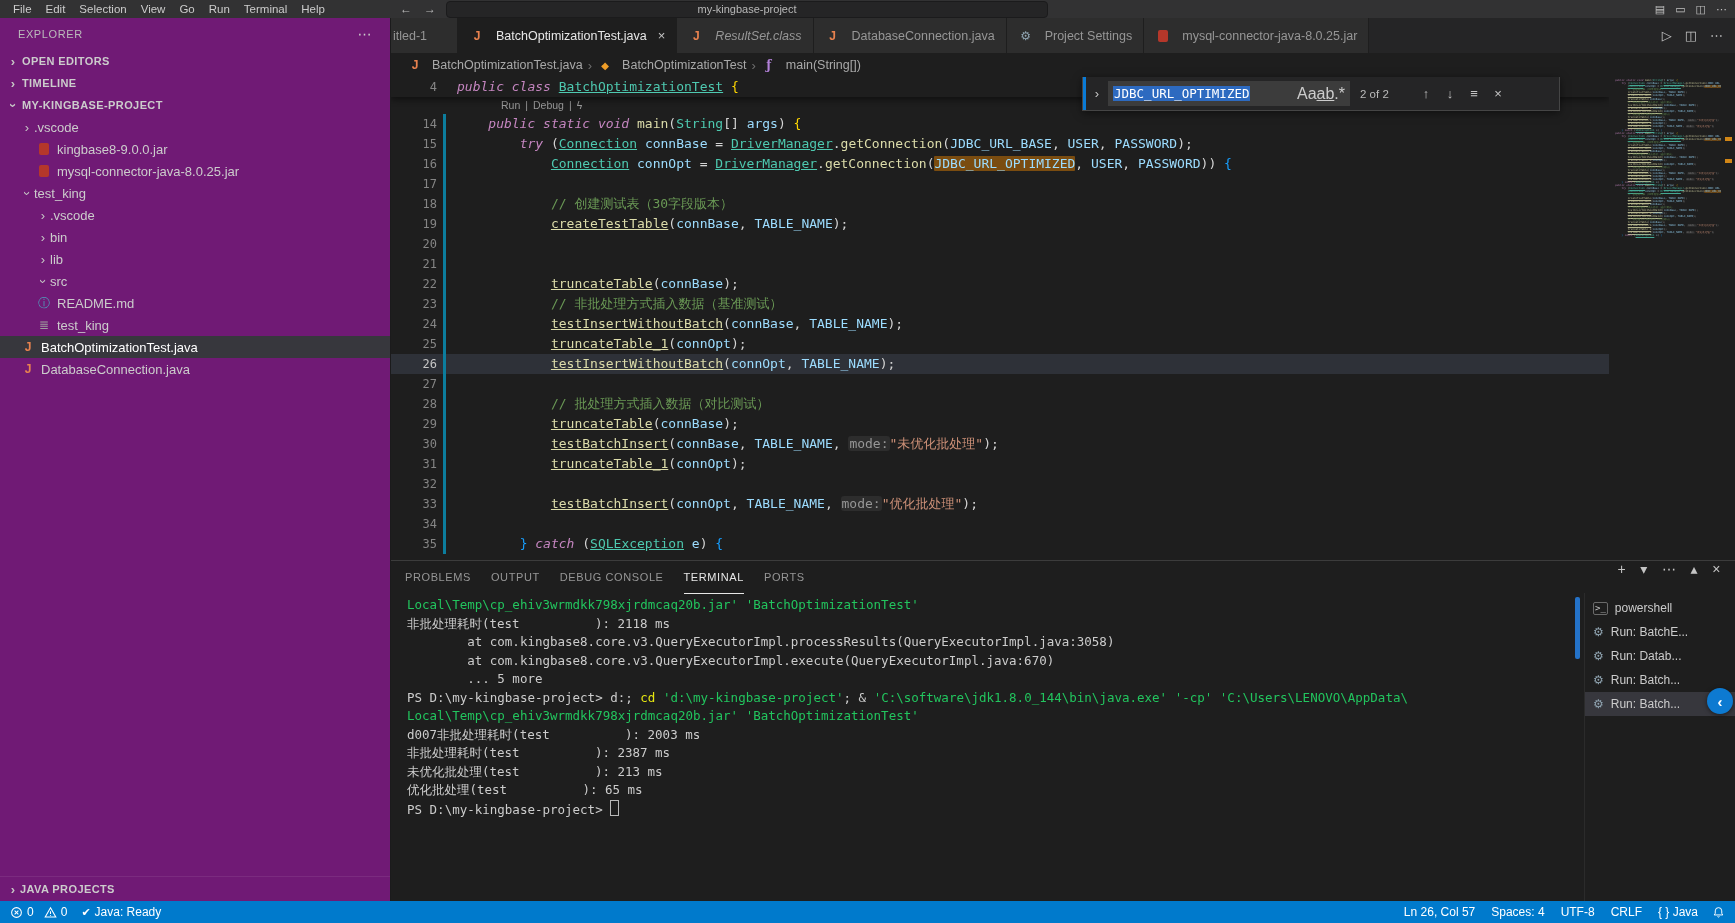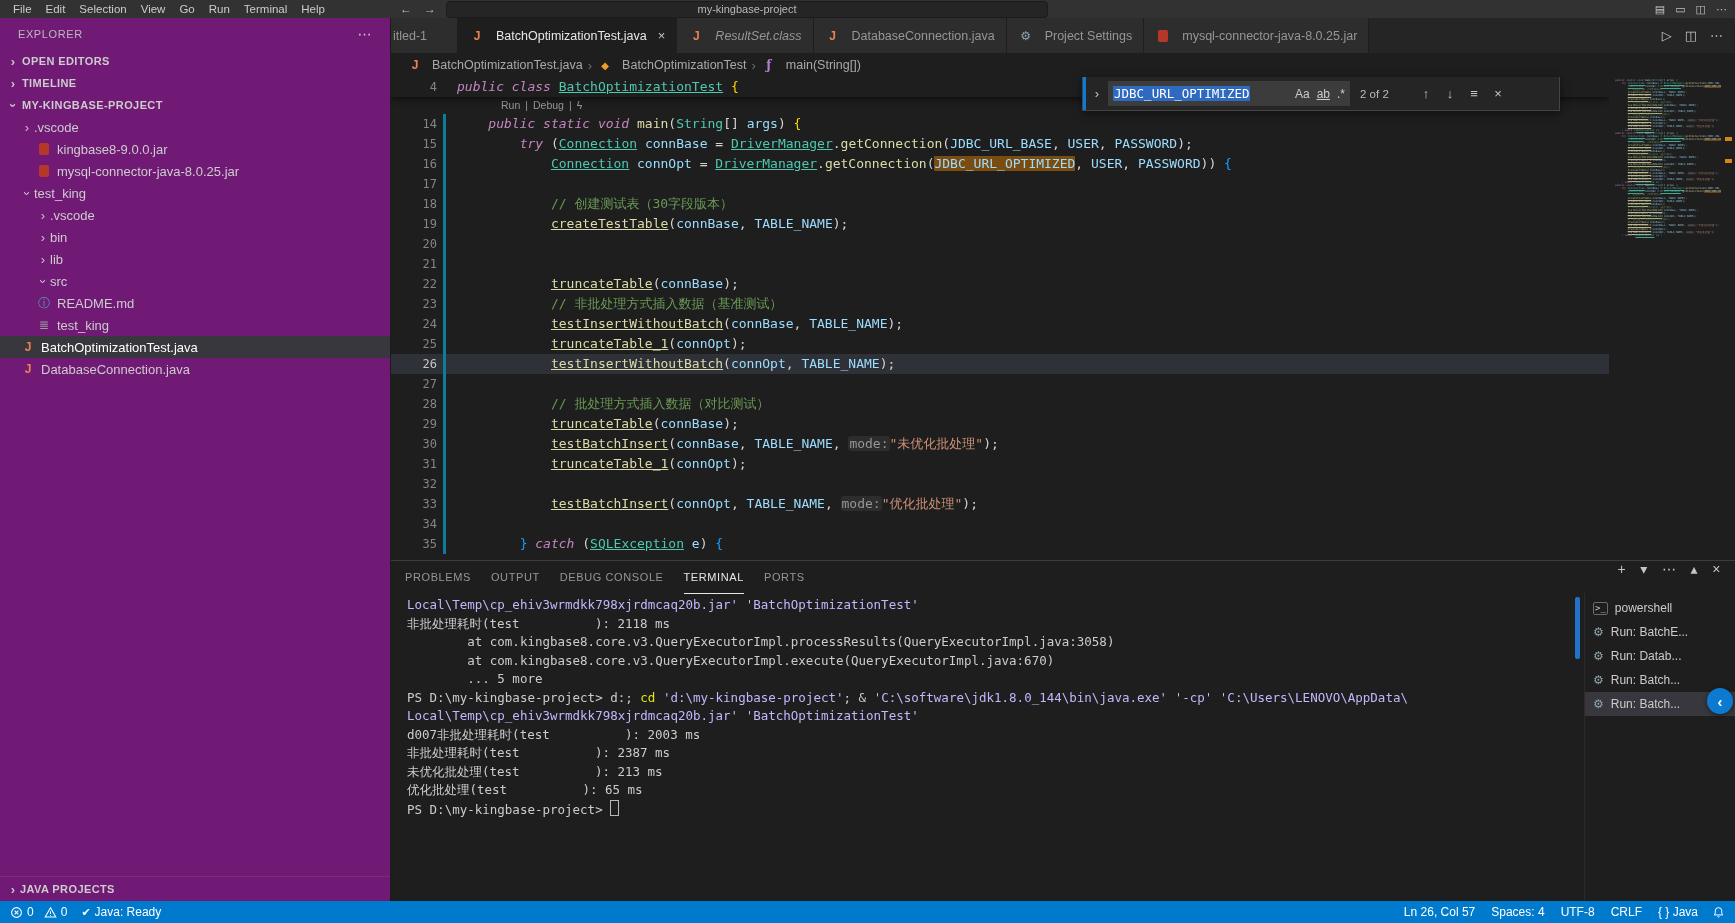--- a/index.html
+++ b/index.html
@@ -89,36 +89,36 @@
   .rmark{position:absolute;right:3px;width:7px;height:4px;background:#d18616}
 
   
   .find{position:absolute;top:0;right:175px;width:472px;height:33px;background:#252526;border:1px solid #454545;border-top:none;
     box-shadow:0 2px 8px rgba(0,0,0,.5);display:flex;align-items:center;z-index:6;gap:4px;padding-right:4px}
   .find-sash{width:3px;align-self:stretch;background:#0a7bd6}
   .find-toggle{width:14px;color:#c5c5c5;display:flex;justify-content:center;font-size:13px}
   .find-input{flex:0 0 232px;height:25px;background:#3c3c3c;display:flex;align-items:center;padding:0 5px;gap:2px;
     font-family:"DejaVu Sans Mono",monospace;font-size:12.5px}
   .find-query{background:#2d6ac0;color:#ffffff;padding:0 1px}
-  .find-opts{margin-left:auto;display:flex;gap:7px;font-family:"Liberation Sans",sans-serif;font-size:12px;color:#cccccc}
+  .find-opts{margin-left:auto;display:flex;font-family:"Liberation Sans",sans-serif;font-size:16px;color:#cccccc}
   .find-opt:nth-child(2){text-decoration:underline}
   .find-count{flex:0 0 52px;font-size:11.5px;color:#bbbbbb;padding-left:6px;white-space:nowrap}
   .find-btn{width:20px;text-align:center;color:#c5c5c5;font-size:13px}
 
   
   .panel{flex:0 0 340px;display:flex;flex-direction:column;border-top:1px solid #3c3c3c;min-height:0}
   .phead{flex:0 0 32px;display:flex;align-items:flex-start;padding:0 14px;gap:20px;font-size:11px;letter-spacing:.6px;color:#969696}
   .ptab{height:100%;display:flex;align-items:center;border-bottom:1px solid transparent;cursor:default}
   .ptab.active{color:#e7e7e7;border-bottom-color:#e7e7e7}
   .pactions{margin-left:auto;display:flex;align-items:center;gap:14px;color:#c5c5c5;font-size:14px}
   .pbody{flex:1;display:flex;min-height:0}
   .term{flex:1;min-width:0;padding:3px 0 0 16px;font-family:"DejaVu Sans Mono",monospace;font-size:12.5px;line-height:18.5px;
     white-space:pre;overflow:hidden;color:#cccccc}
   .t-def{color:#cccccc}
-  .t-blue{color:#c4b5fd}
+  .t-blue{color:#22c55e}
   .t-yel{color:#e5e510}
   .cursor{display:inline-block;width:7px;height:14px;border:1px solid #b9b9b9;vertical-align:-2px}
   .tscroll{flex:0 0 14px;position:relative}
   .tthumb{position:absolute;top:4px;left:5px;width:5px;height:62px;background:#2472c8;border-radius:2px}
   .tside{flex:0 0 150px;background:#1e1e1e;border-left:1px solid rgba(255,255,255,.06);padding-top:3px;position:relative;font-size:12px}
   .srow{height:24px;display:flex;align-items:center;gap:7px;padding:0 8px;color:#cccccc;white-space:nowrap;overflow:hidden}
   .srow.selected{background:#37373d}
   .ps-ic{font-family:"DejaVu Sans Mono",monospace;font-size:9px;color:#c5c5c5;border:1px solid #6a6a6a;border-radius:2px;padding:0 1px;line-height:11px}
   .float-chev{position:absolute;top:95px;right:2px;width:26px;height:26px;border-radius:50%;background:#0d7ad1;color:#fff;
     display:flex;align-items:center;justify-content:center;font-size:15px;font-weight:700;box-shadow:0 1px 4px rgba(0,0,0,.5)}

